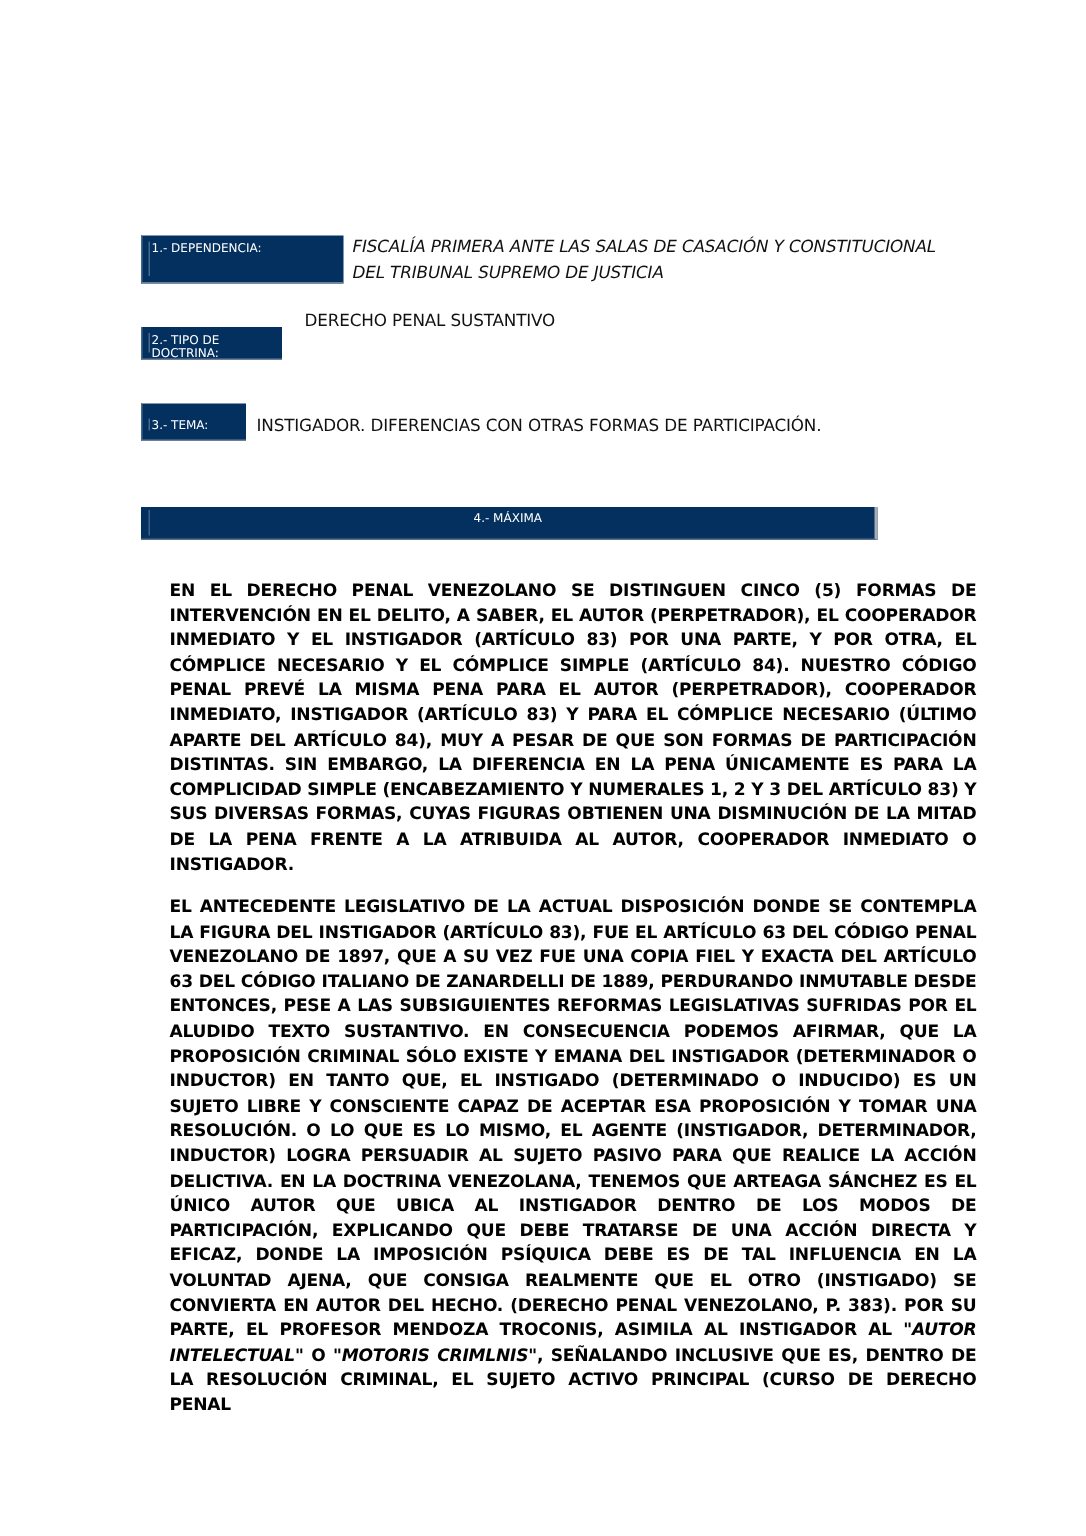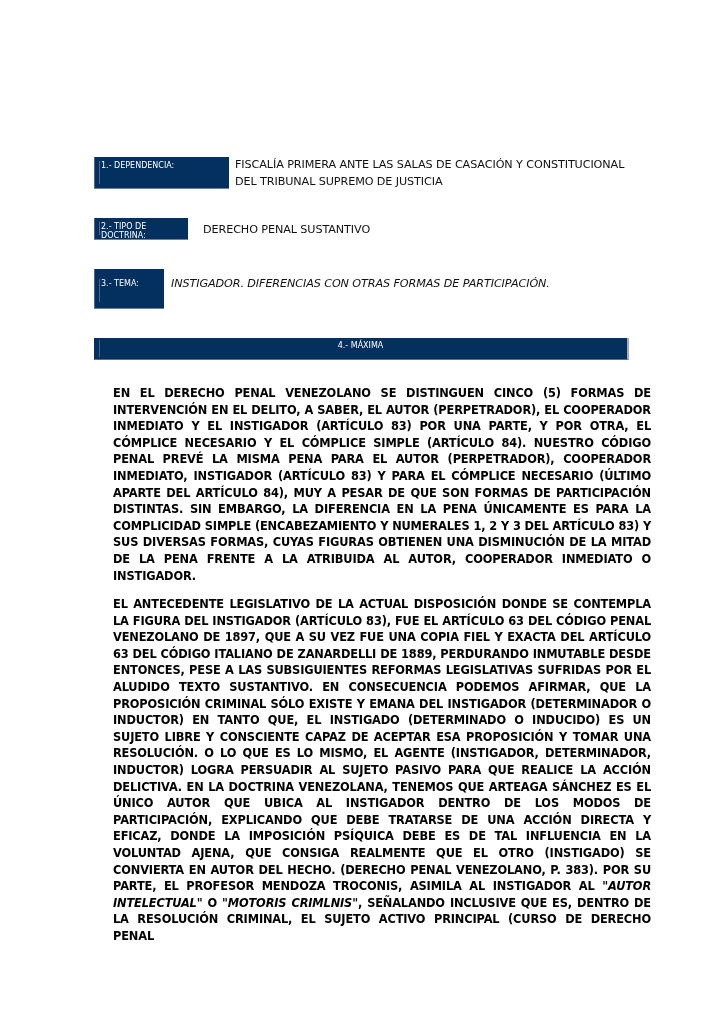--- a/index.html
+++ b/index.html
@@ -38,32 +38,32 @@
     }
     .field-value {
       position: absolute;
       font-family: "DejaVu Sans", sans-serif;
       font-size: 11.2px;
       line-height: 17px;
       color: #111;
       letter-spacing: -0.1px;
     }
     #box1 { left: 94px; top: 157px; width: 135px; height: 32px; }
-    #val1 { left: 235px; top: 156px; width: 400px; }
+    #val1 { left: 235px; top: 156px; width: 400px; font-style: italic; }
     #box2 { left: 94px; top: 218px; width: 94px; height: 22px; }
-    #val2 { left: 203px; top: 221px; width: 400px; }
-    #box3 { left: 94px; top: 269px; width: 70px; height: 40px; padding-top: 10px; }
-    #val3 { left: 171px; top: 275px; width: 460px; font-style: italic; }
+    #val2 { left: 203px; top: 205px; width: 400px; }
+    #box3 { left: 94px; top: 269px; width: 70px; height: 25px; padding-top: 10px; }
+    #val3 { left: 171px; top: 275px; width: 460px; }
     #box3::before { top: 10px; bottom: 6px; }
 
     #maxima-bar {
       position: absolute;
       left: 94px;
       top: 338px;
-      width: 535px;
+      width: 491px;
       height: 22px;
       background: #04305f;
       color: #fff;
       font-size: 8px;
       text-align: center;
       box-sizing: border-box;
       padding-top: 3px;
       border-right: 2px solid #a7adb5;
       border-bottom: 1px solid #5a6f89;
     }

